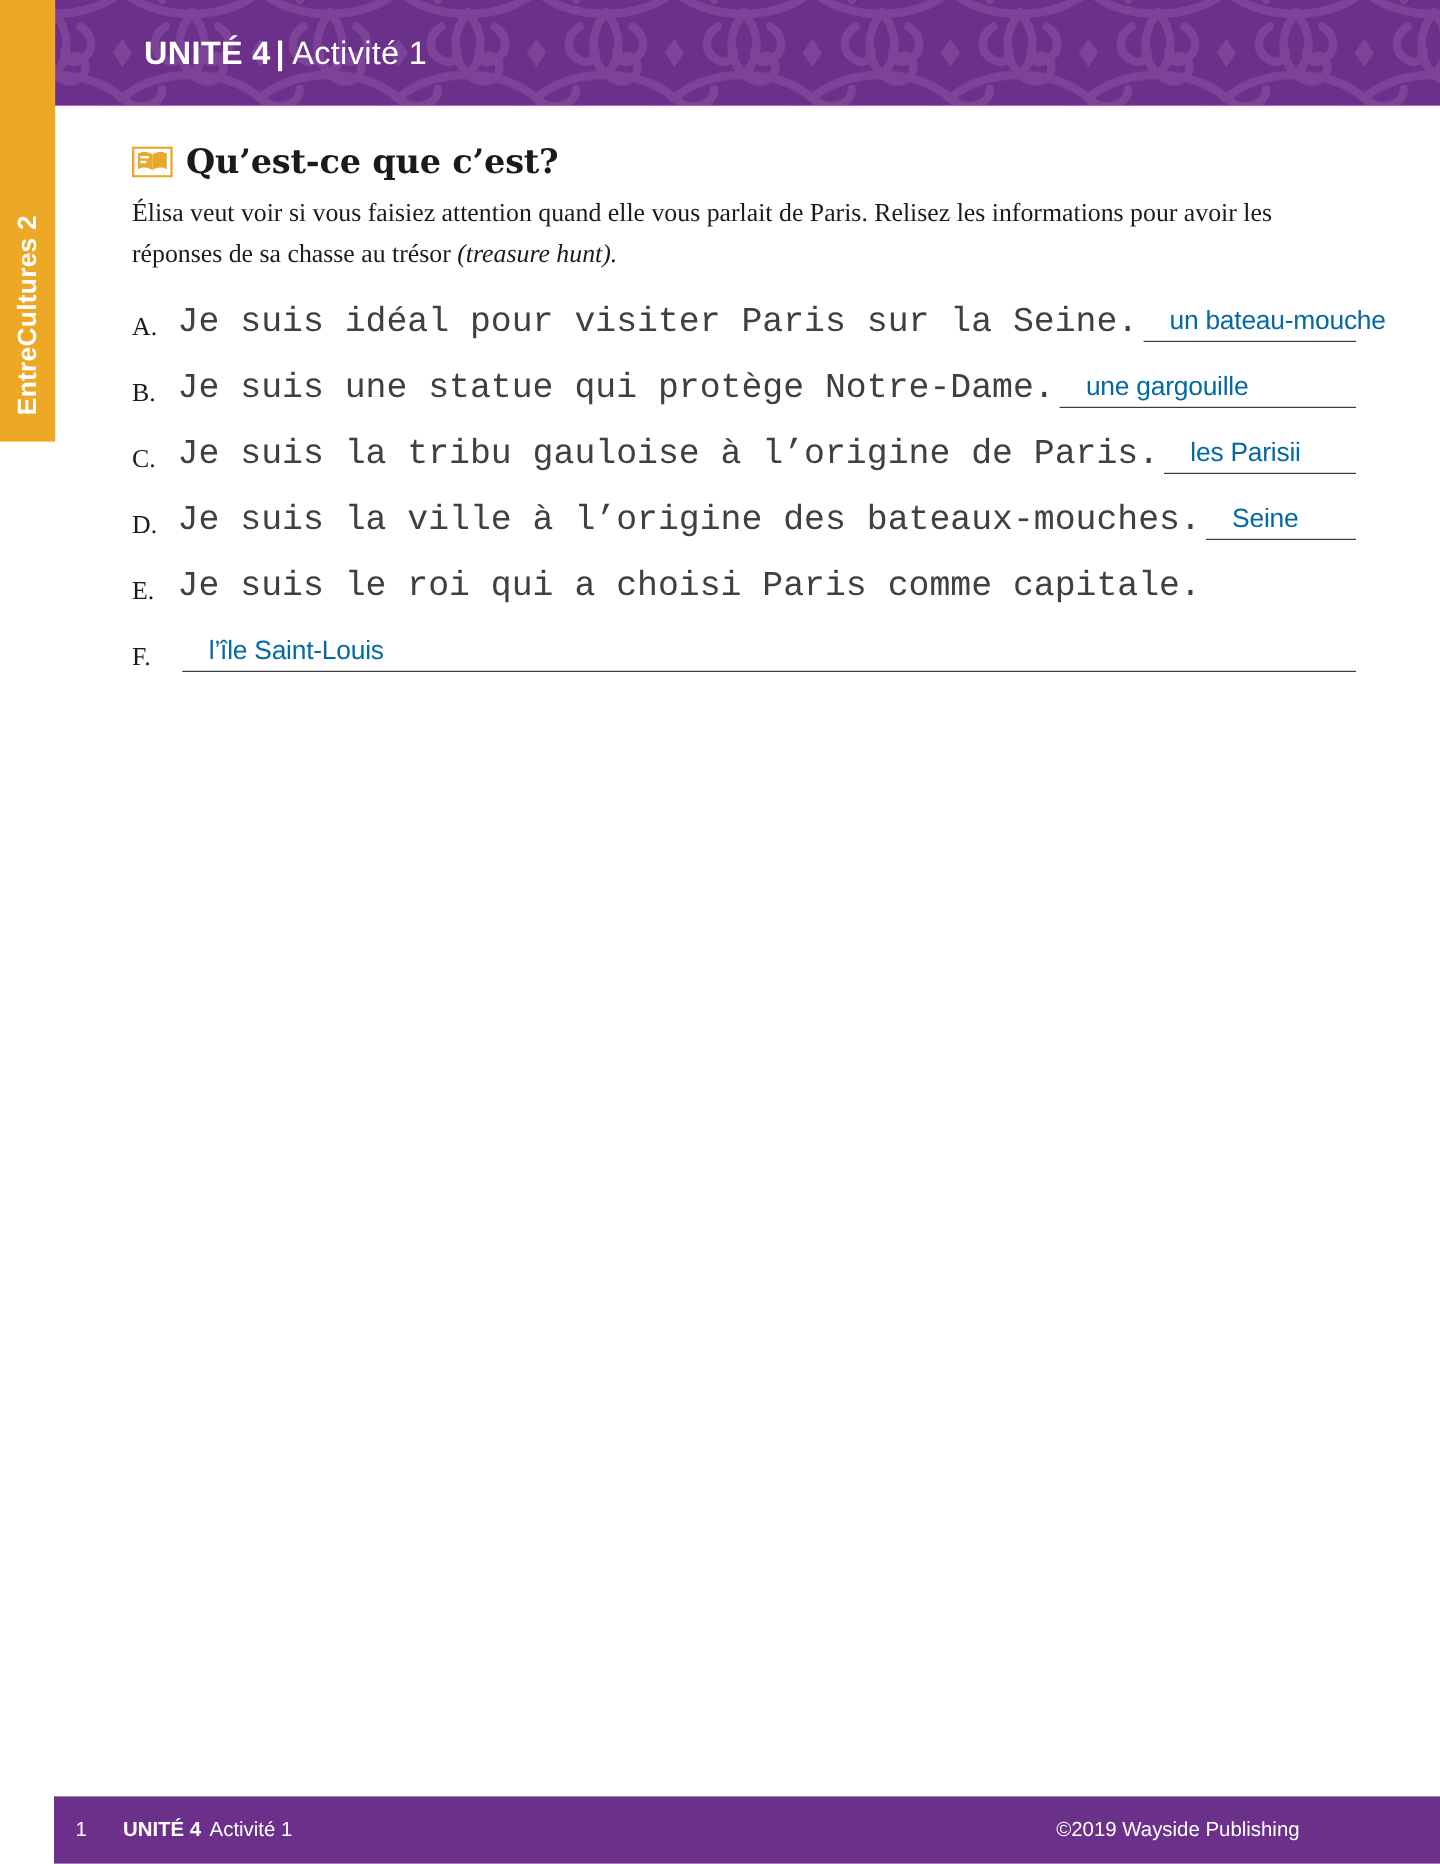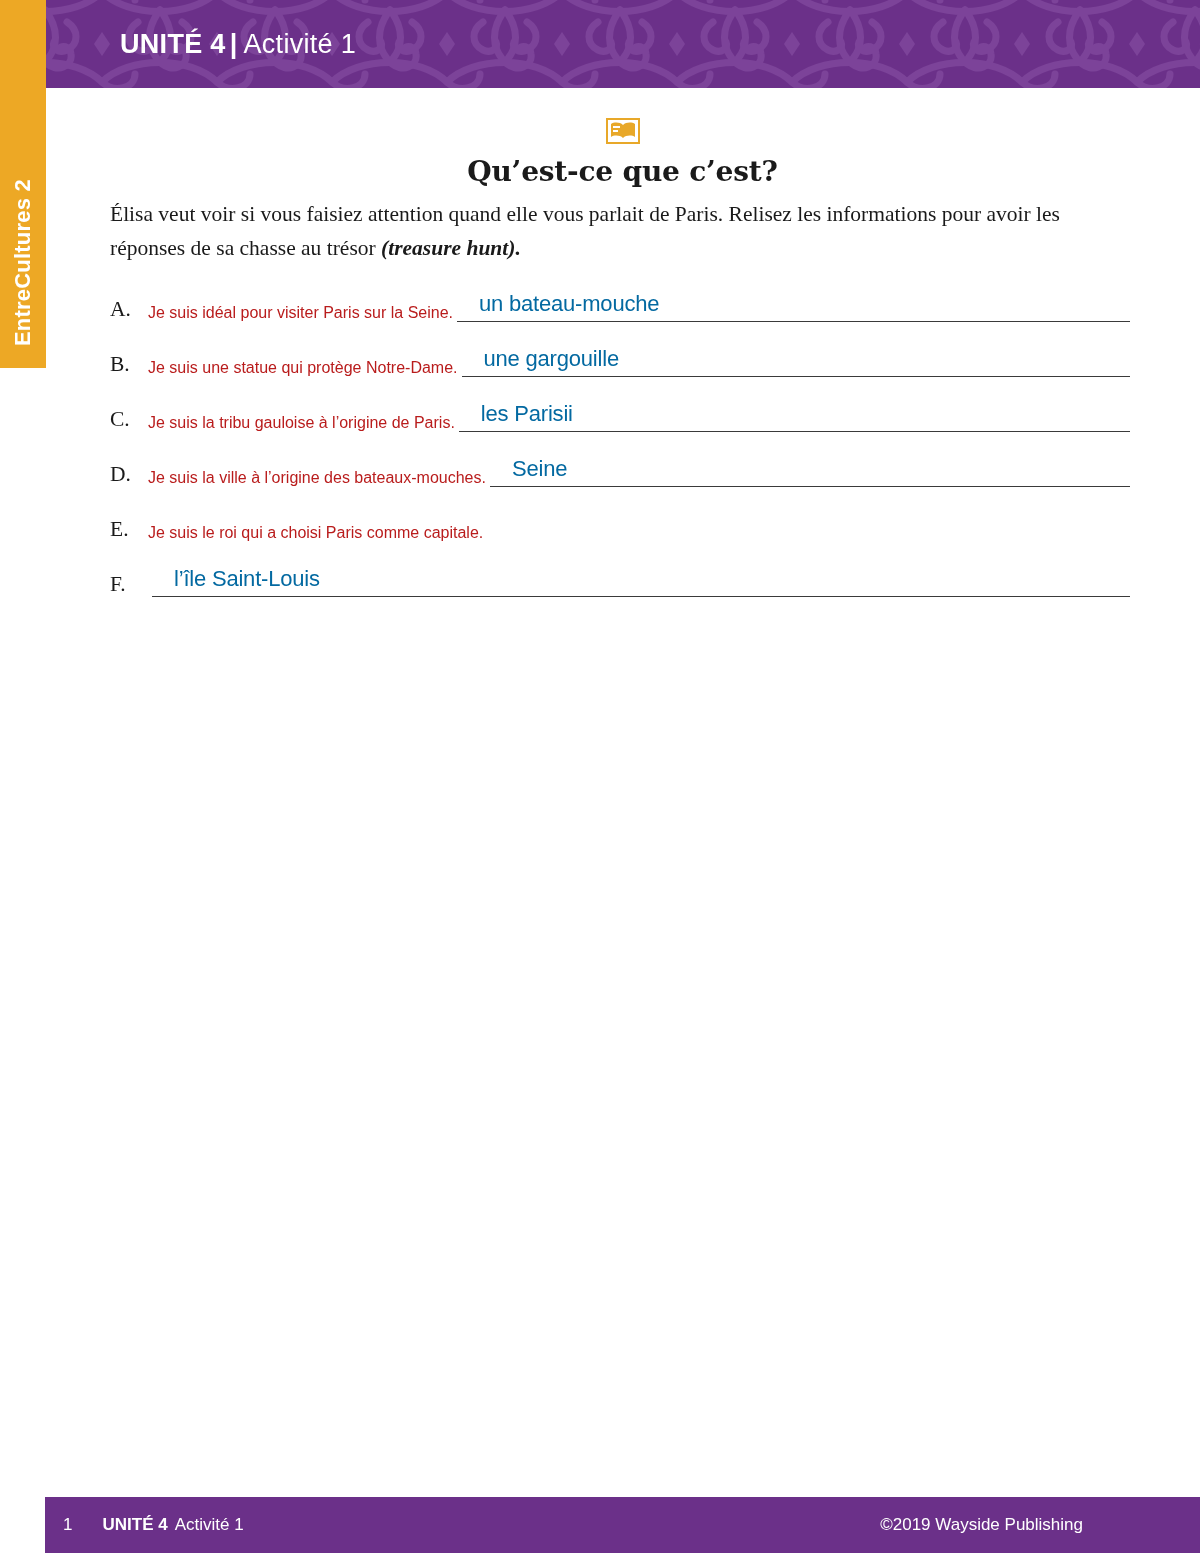--- a/index.html
+++ b/index.html
@@ -92,21 +92,20 @@
     left: 110px;
     top: 118px;
     width: 1025px;
   }
 
   .activity-title-row {
     display: flex;
     align-items: center;
     gap: 11px;
     margin-bottom: 9px;
-    flex-direction: column;
   }
   .book-icon {
     width: 34px;
     height: 26px;
     display: block;
     flex: 0 0 auto;
   }
   .activity-title {
     font-family: "DejaVu Serif", serif;
     font-weight: bold;
@@ -119,21 +118,20 @@
   .intro {
     font-family: "Liberation Serif", serif;
     font-size: 21.5px;
     line-height: 34px;
     color: #1a1a1a;
     width: 1000px;
     margin: 0 0 4px 0;
   }
   .intro em {
     font-style: italic;
-    font-weight: bold;
   }
 
   
   .qlist {
     margin-top: 8px;
   }
   .qrow {
     position: relative;
     height: 55px;
   }
@@ -146,23 +144,23 @@
     align-items: flex-end;
   }
   .qletter {
     font-family: "Liberation Serif", serif;
     font-size: 21.5px;
     color: #1a1a1a;
     width: 38px;
     flex: 0 0 auto;
   }
   .qtext {
-    font-family: Liberation Sans, sans-serif;
-    font-size: 16px;
-    color: #b91c1c;
+    font-family: Liberation Mono, monospace;
+    font-size: 29px;
+    color: #404040;
     white-space: nowrap;
     flex: 0 0 auto;
   }
   .answer-slot {
     position: relative;
     flex: 1 1 auto;
     margin-left: 4px;
     border-bottom: 1.6px solid #3a3a3a;
     height: 24px;
   }

